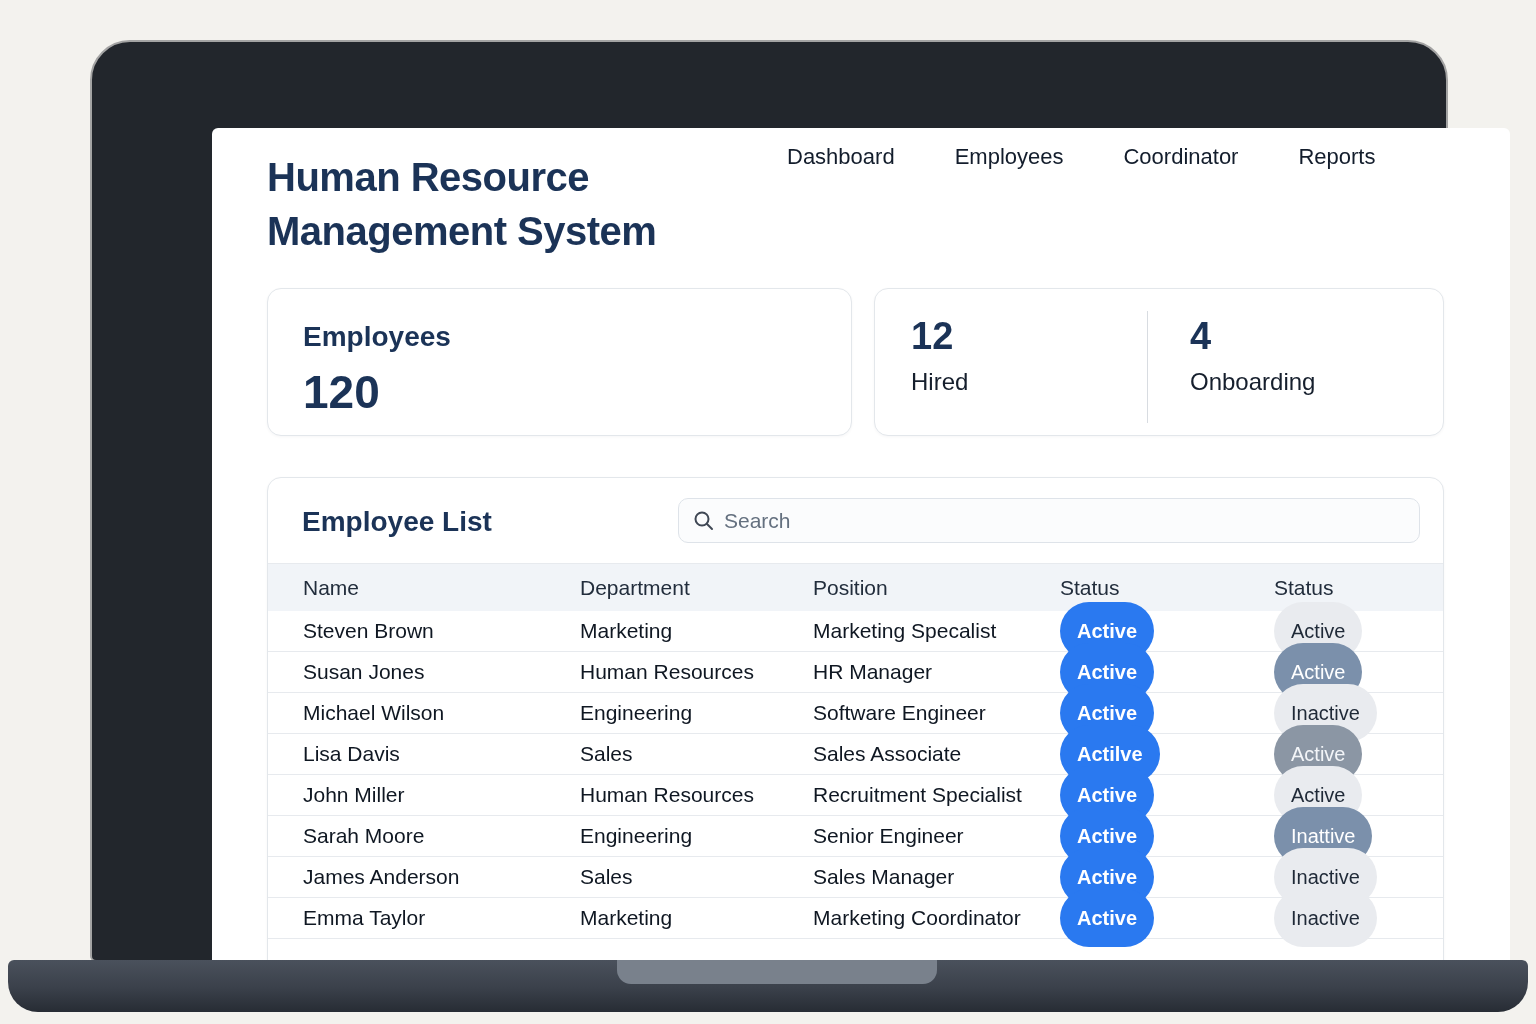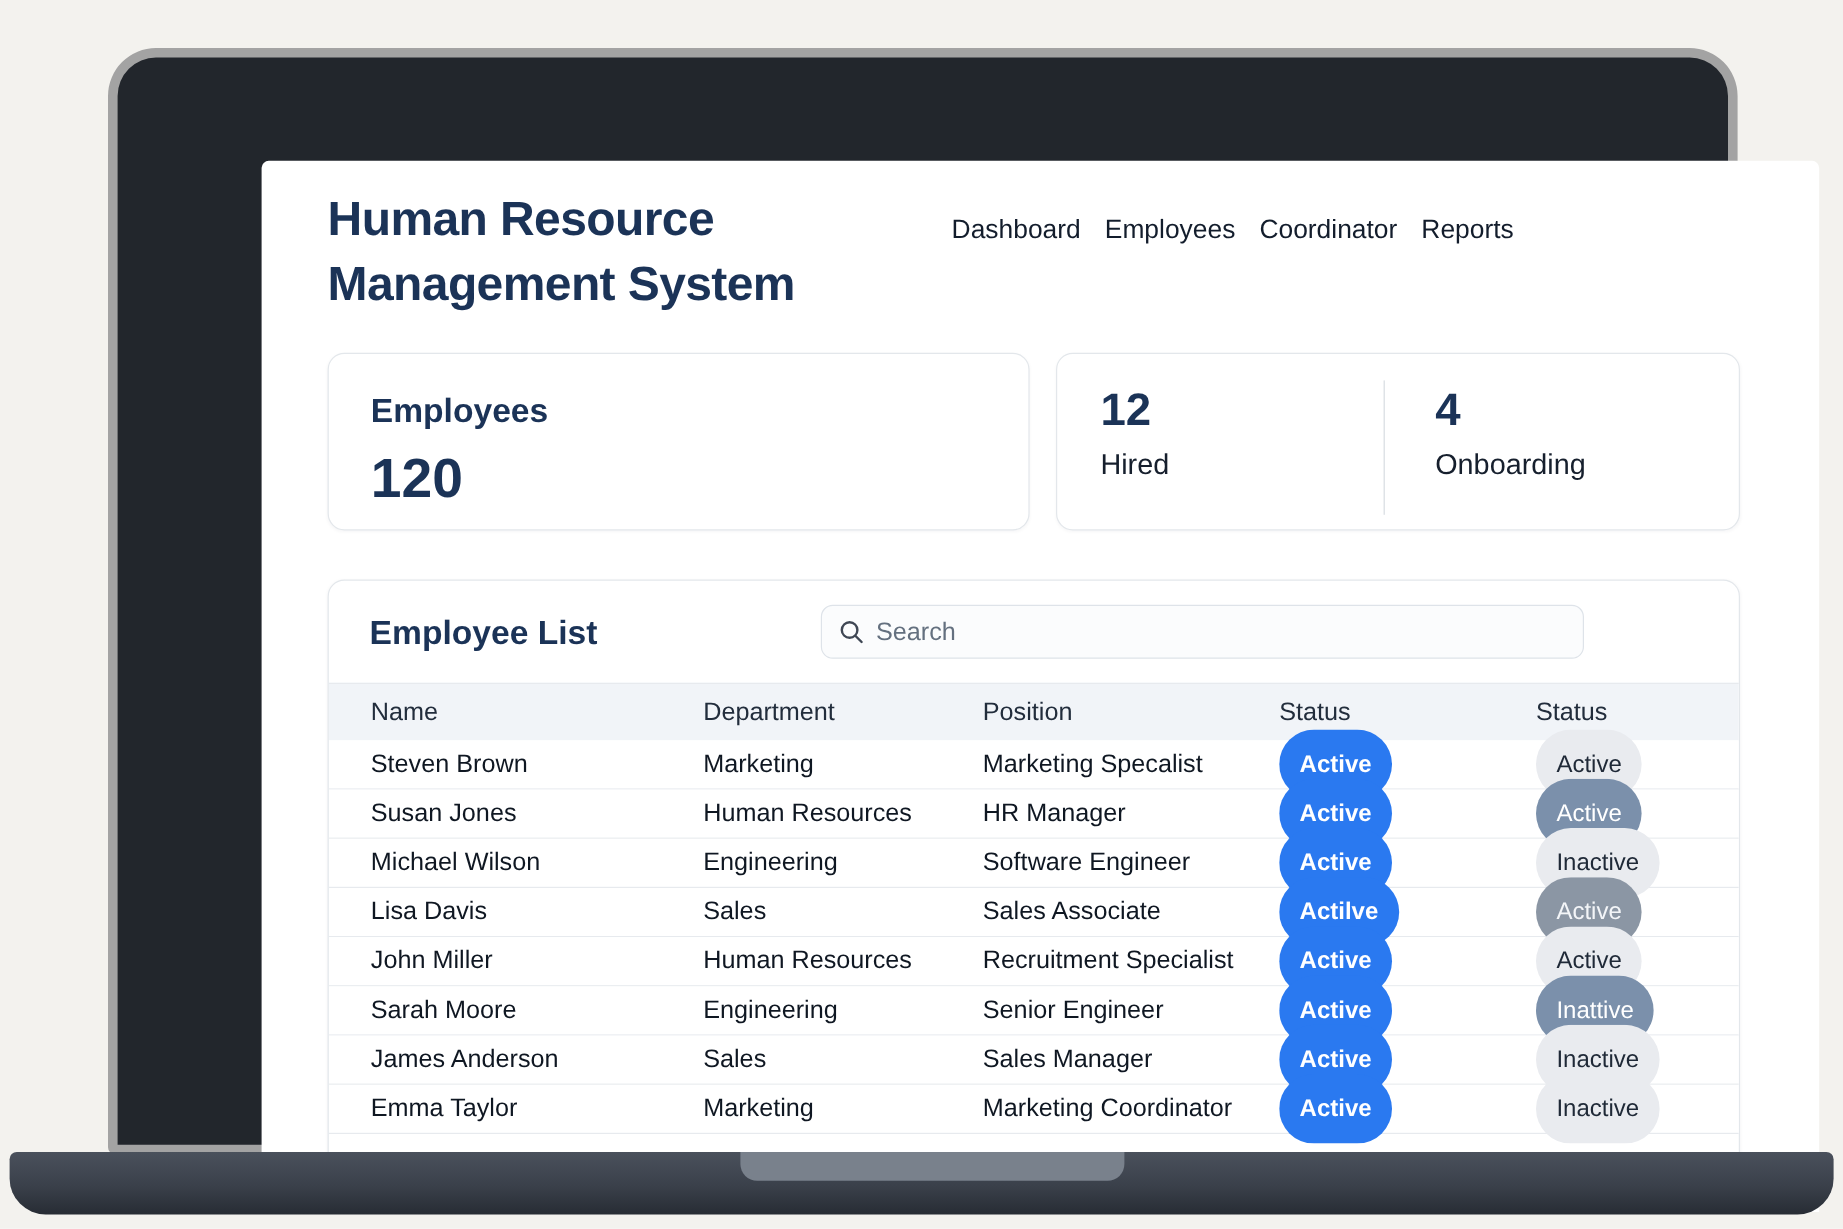--- a/index.html
+++ b/index.html
@@ -11,21 +11,21 @@
     overflow: hidden;
   }
   .stage { position: absolute; inset: 0; }
 
   
   .laptop-frame {
     position: absolute;
     left: 90px; top: 40px;
     width: 1358px; height: 922px;
     background: #22262c;
-    border: 8px solid #a3a3a3;
+    border: 2px solid #a3a3a3;
     border-radius: 40px 40px 6px 6px;
   }
   .screen {
     position: absolute;
     left: 120px; top: 86px;
     width: 1298px; height: 876px;
     background: #ffffff;
     border-radius: 6px 6px 0 0;
     overflow: hidden;
   }
@@ -48,22 +48,22 @@
   .app-title {
     position: absolute;
     left: 55px; top: 22px;
     width: 530px;
     font-size: 40px; line-height: 54px;
     font-weight: 700; letter-spacing: -0.5px;
     color: #1b3357;
   }
   .topnav {
     position: absolute;
-    left: 575px; top: 44px;
-    display: flex; gap: 20px;
+    left: 575px; top: 16px;
+    display: flex; gap: 60px;
     font-size: 22px; color: #131d2c;
   }
   .topnav a { text-decoration: none; color: #131d2c; cursor: pointer; white-space: nowrap; }
 
   
   .card {
     position: absolute;
     background: #ffffff;
     border: 1px solid #e3e7eb;
     border-radius: 14px;
@@ -90,21 +90,21 @@
   }
 
   
   .list-card { left: 55px; top: 349px; width: 1177px; height: 600px; overflow: hidden; }
   .list-title {
     position: absolute; left: 34px; top: 28px;
     font-size: 28px; font-weight: 700; color: #1b3357;
   }
   .searchbox {
     position: absolute; left: 410px; top: 20px;
-    width: 636px; height: 45px;
+    width: 742px; height: 45px;
     background: #fbfcfd;
     border: 1px solid #dee3e9;
     border-radius: 10px;
     display: flex; align-items: center;
     padding: 0 14px; gap: 10px;
   }
   .searchbox svg { flex: 0 0 auto; }
   .searchbox input {
     flex: 1; border: none; outline: none; background: transparent;
     font-family: "Liberation Sans", sans-serif;

